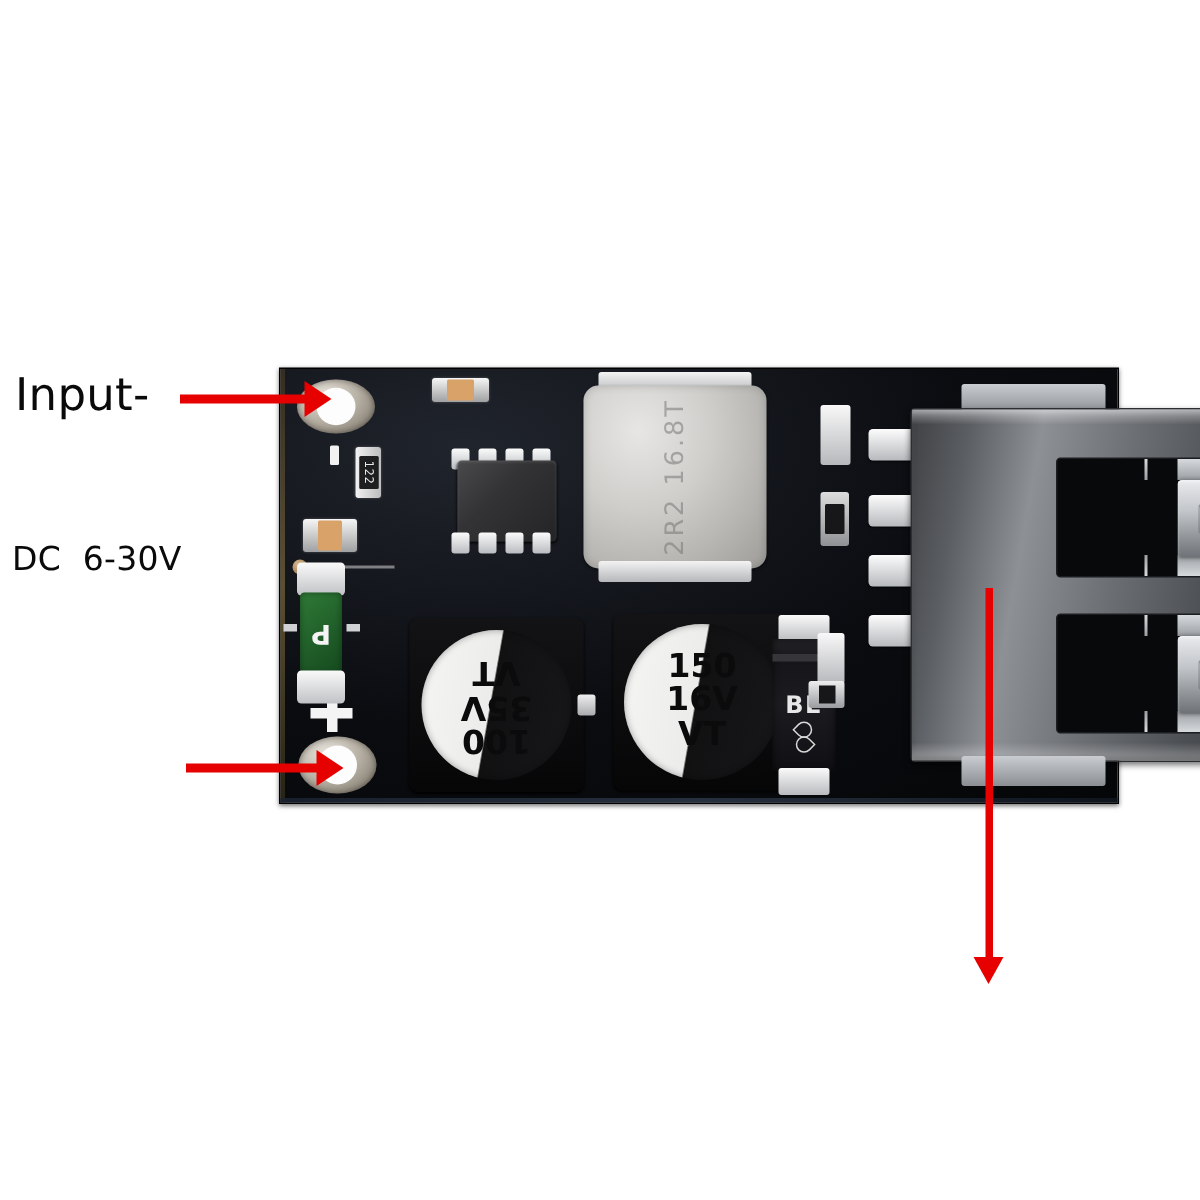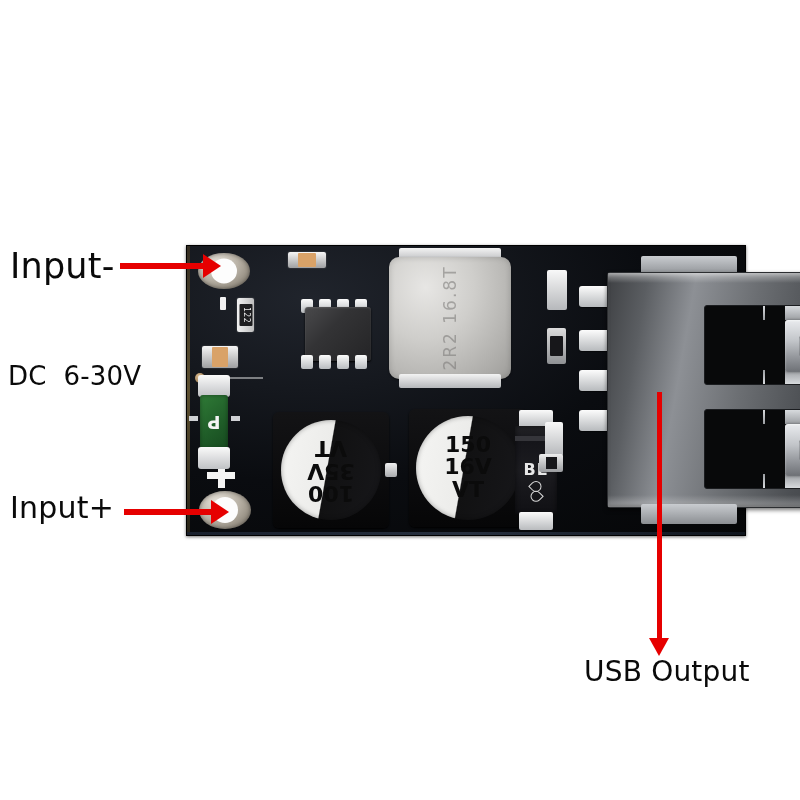--- a/index.html
+++ b/index.html
@@ -14,22 +14,22 @@
 
   
   .annot{
     position:absolute;
     color:#0a0a0a;
     font-family:"DejaVu Sans", sans-serif;
     font-weight:400;
     white-space:pre;
     letter-spacing:.2px;
   }
-  #label-input-neg{left:10px;top:246px;font-size:35px;}
-  #label-dc-range{left:8px;top:361px;font-size:26px;}
+  #label-input-neg{left:10px;top:246px;font-size:30px;}
+  #label-dc-range{left:8px;top:361px;font-size:22px;}
   #label-input-pos{left:10px;top:490px;font-size:30px;}
   #label-usb-output{left:584px;top:655px;font-size:28px;}
 
   
   .arrow-h{position:absolute;height:6px;background:#e60000;}
   .arrow-h .head{
     position:absolute;right:-17px;top:-9px;
     width:0;height:0;
     border-top:12px solid transparent;
     border-bottom:12px solid transparent;
@@ -502,23 +502,21 @@
     </div>
   </div>
 
   <div class="annot" id="label-input-neg">Input-</div>
   <div class="arrow-h" id="arrow-input-neg">
     <span class="head"></span>
   </div>
 
   <div class="annot" id="label-dc-range">DC  6-30V</div>
 
-  <div class="annot" id="label-input-pos">Input+</div>
   <div class="arrow-h" id="arrow-input-pos">
     <span class="head"></span>
   </div>
 
   <div class="arrow-v" id="arrow-usb">
     <span class="head"></span>
   </div>
-  <div class="annot" id="label-usb-output">USB Output</div>
 
 </div>
 
 </body></html>

